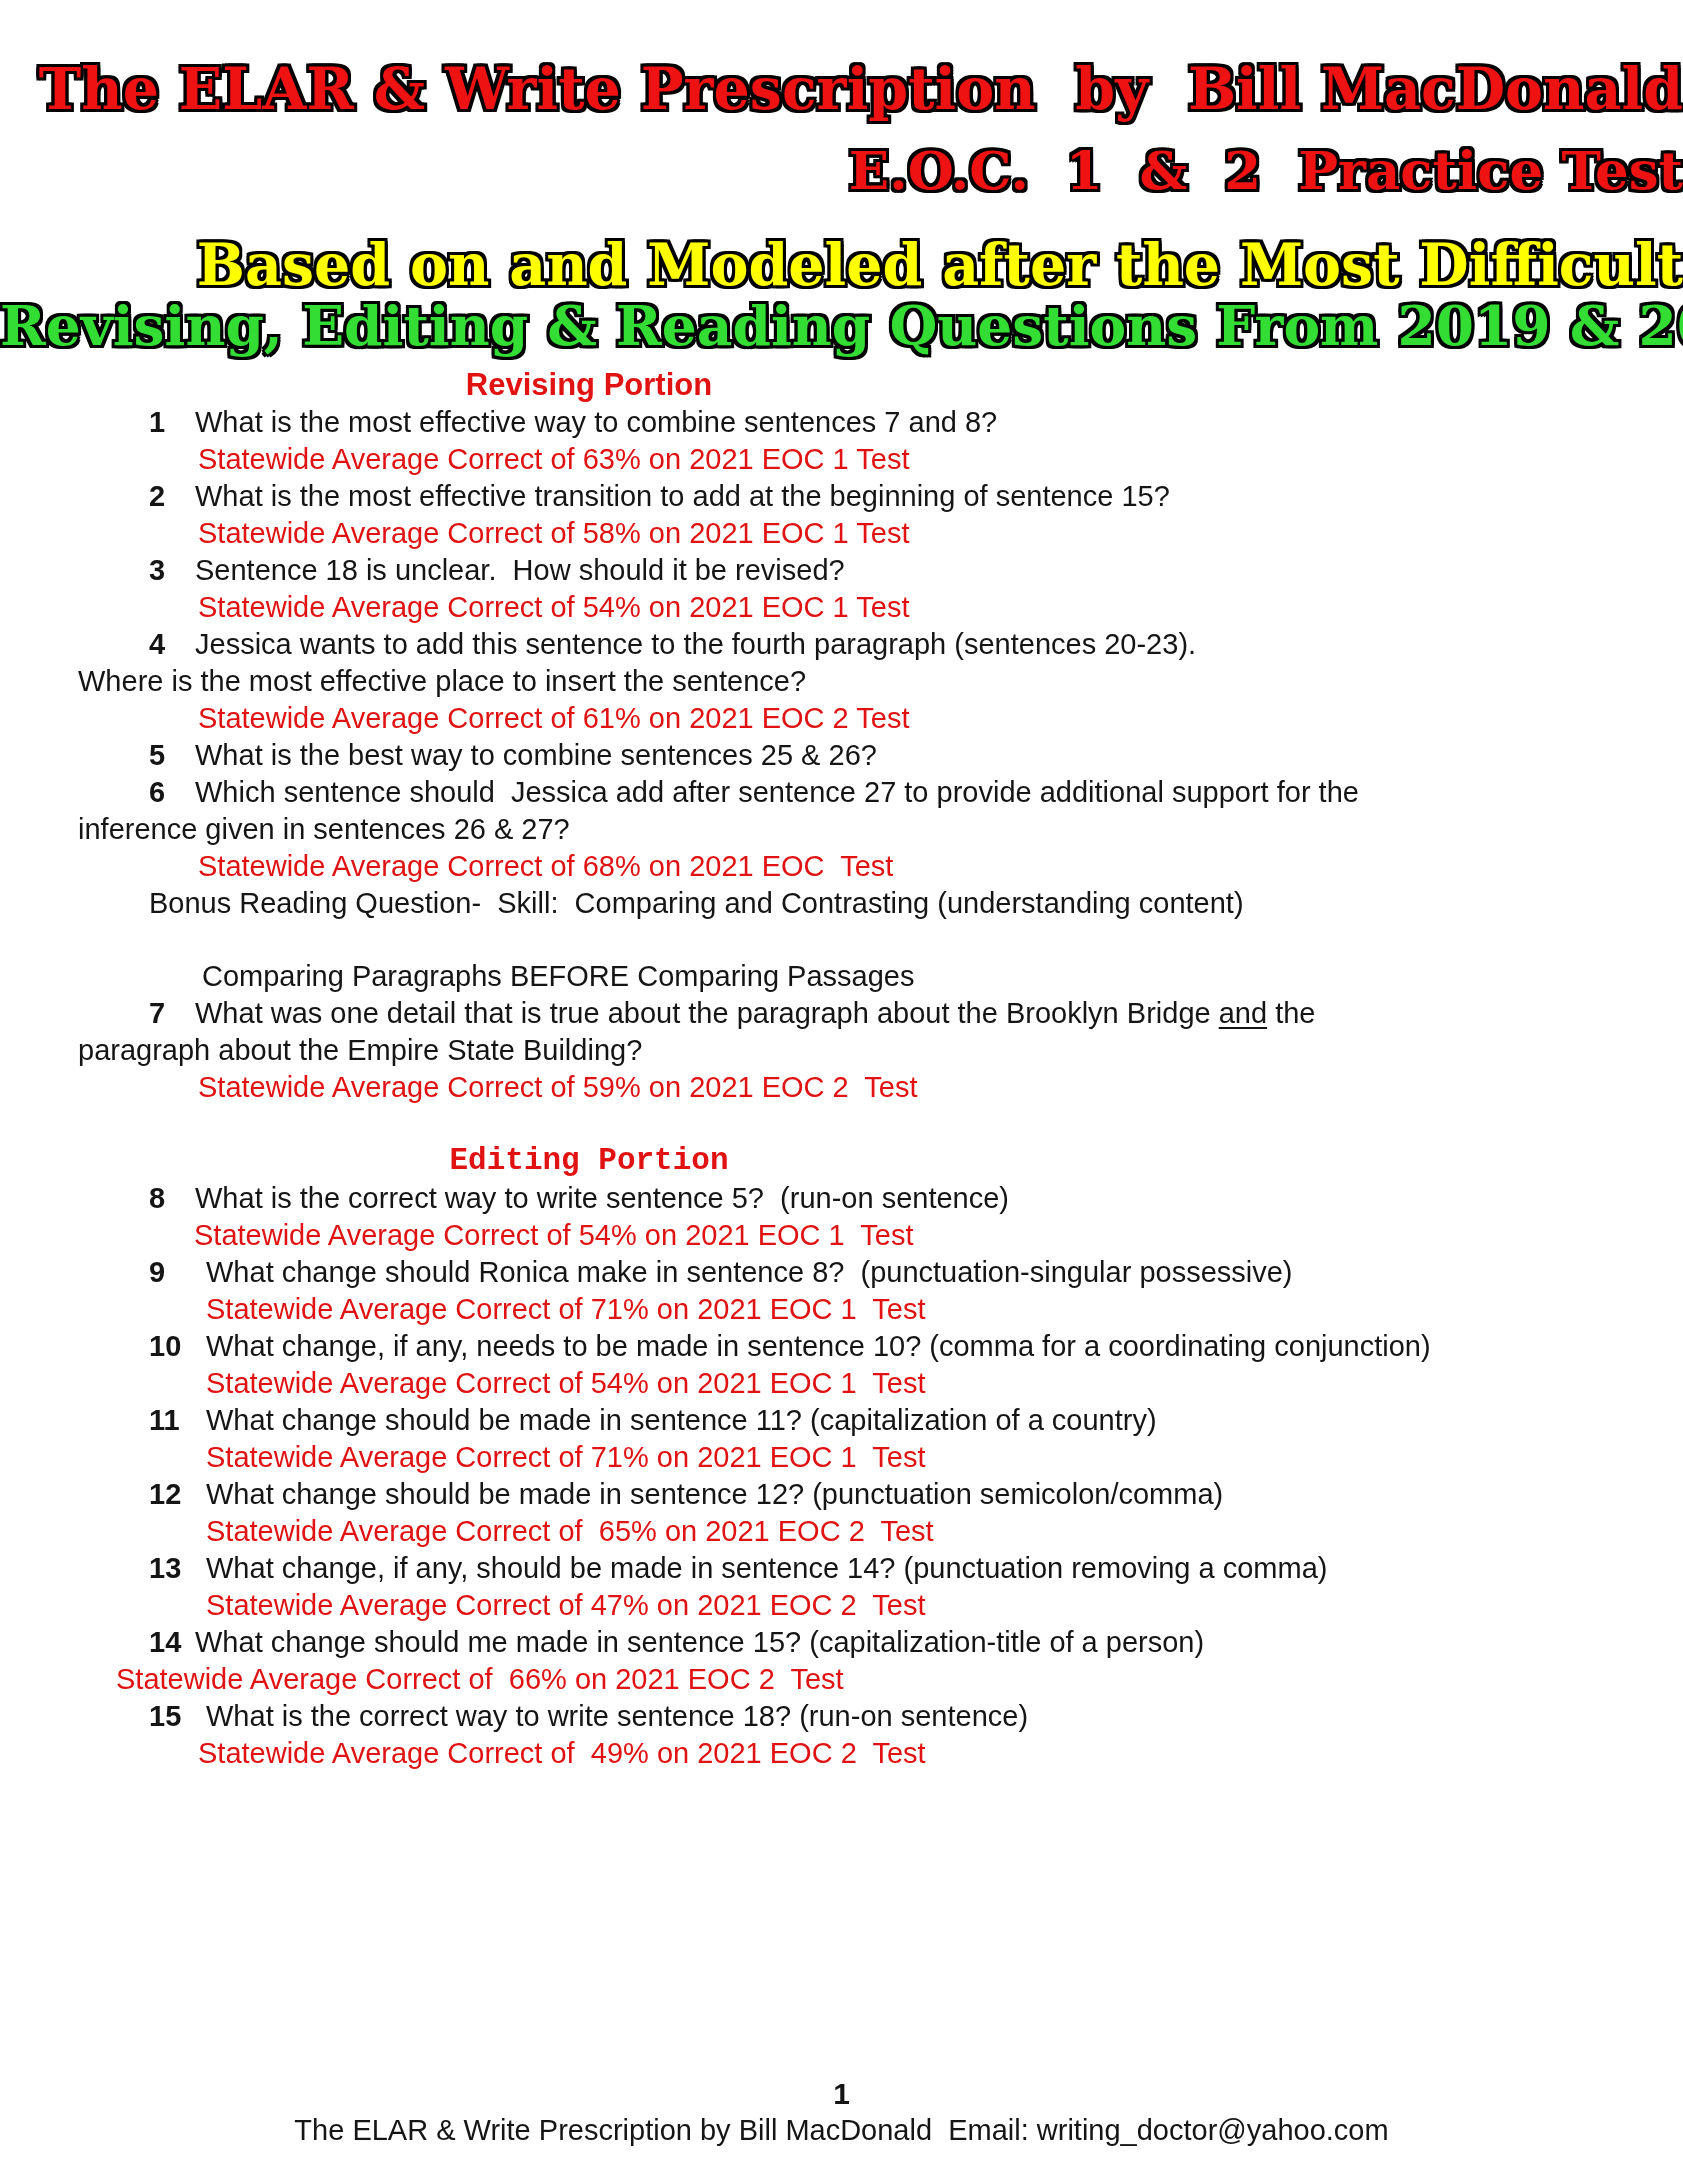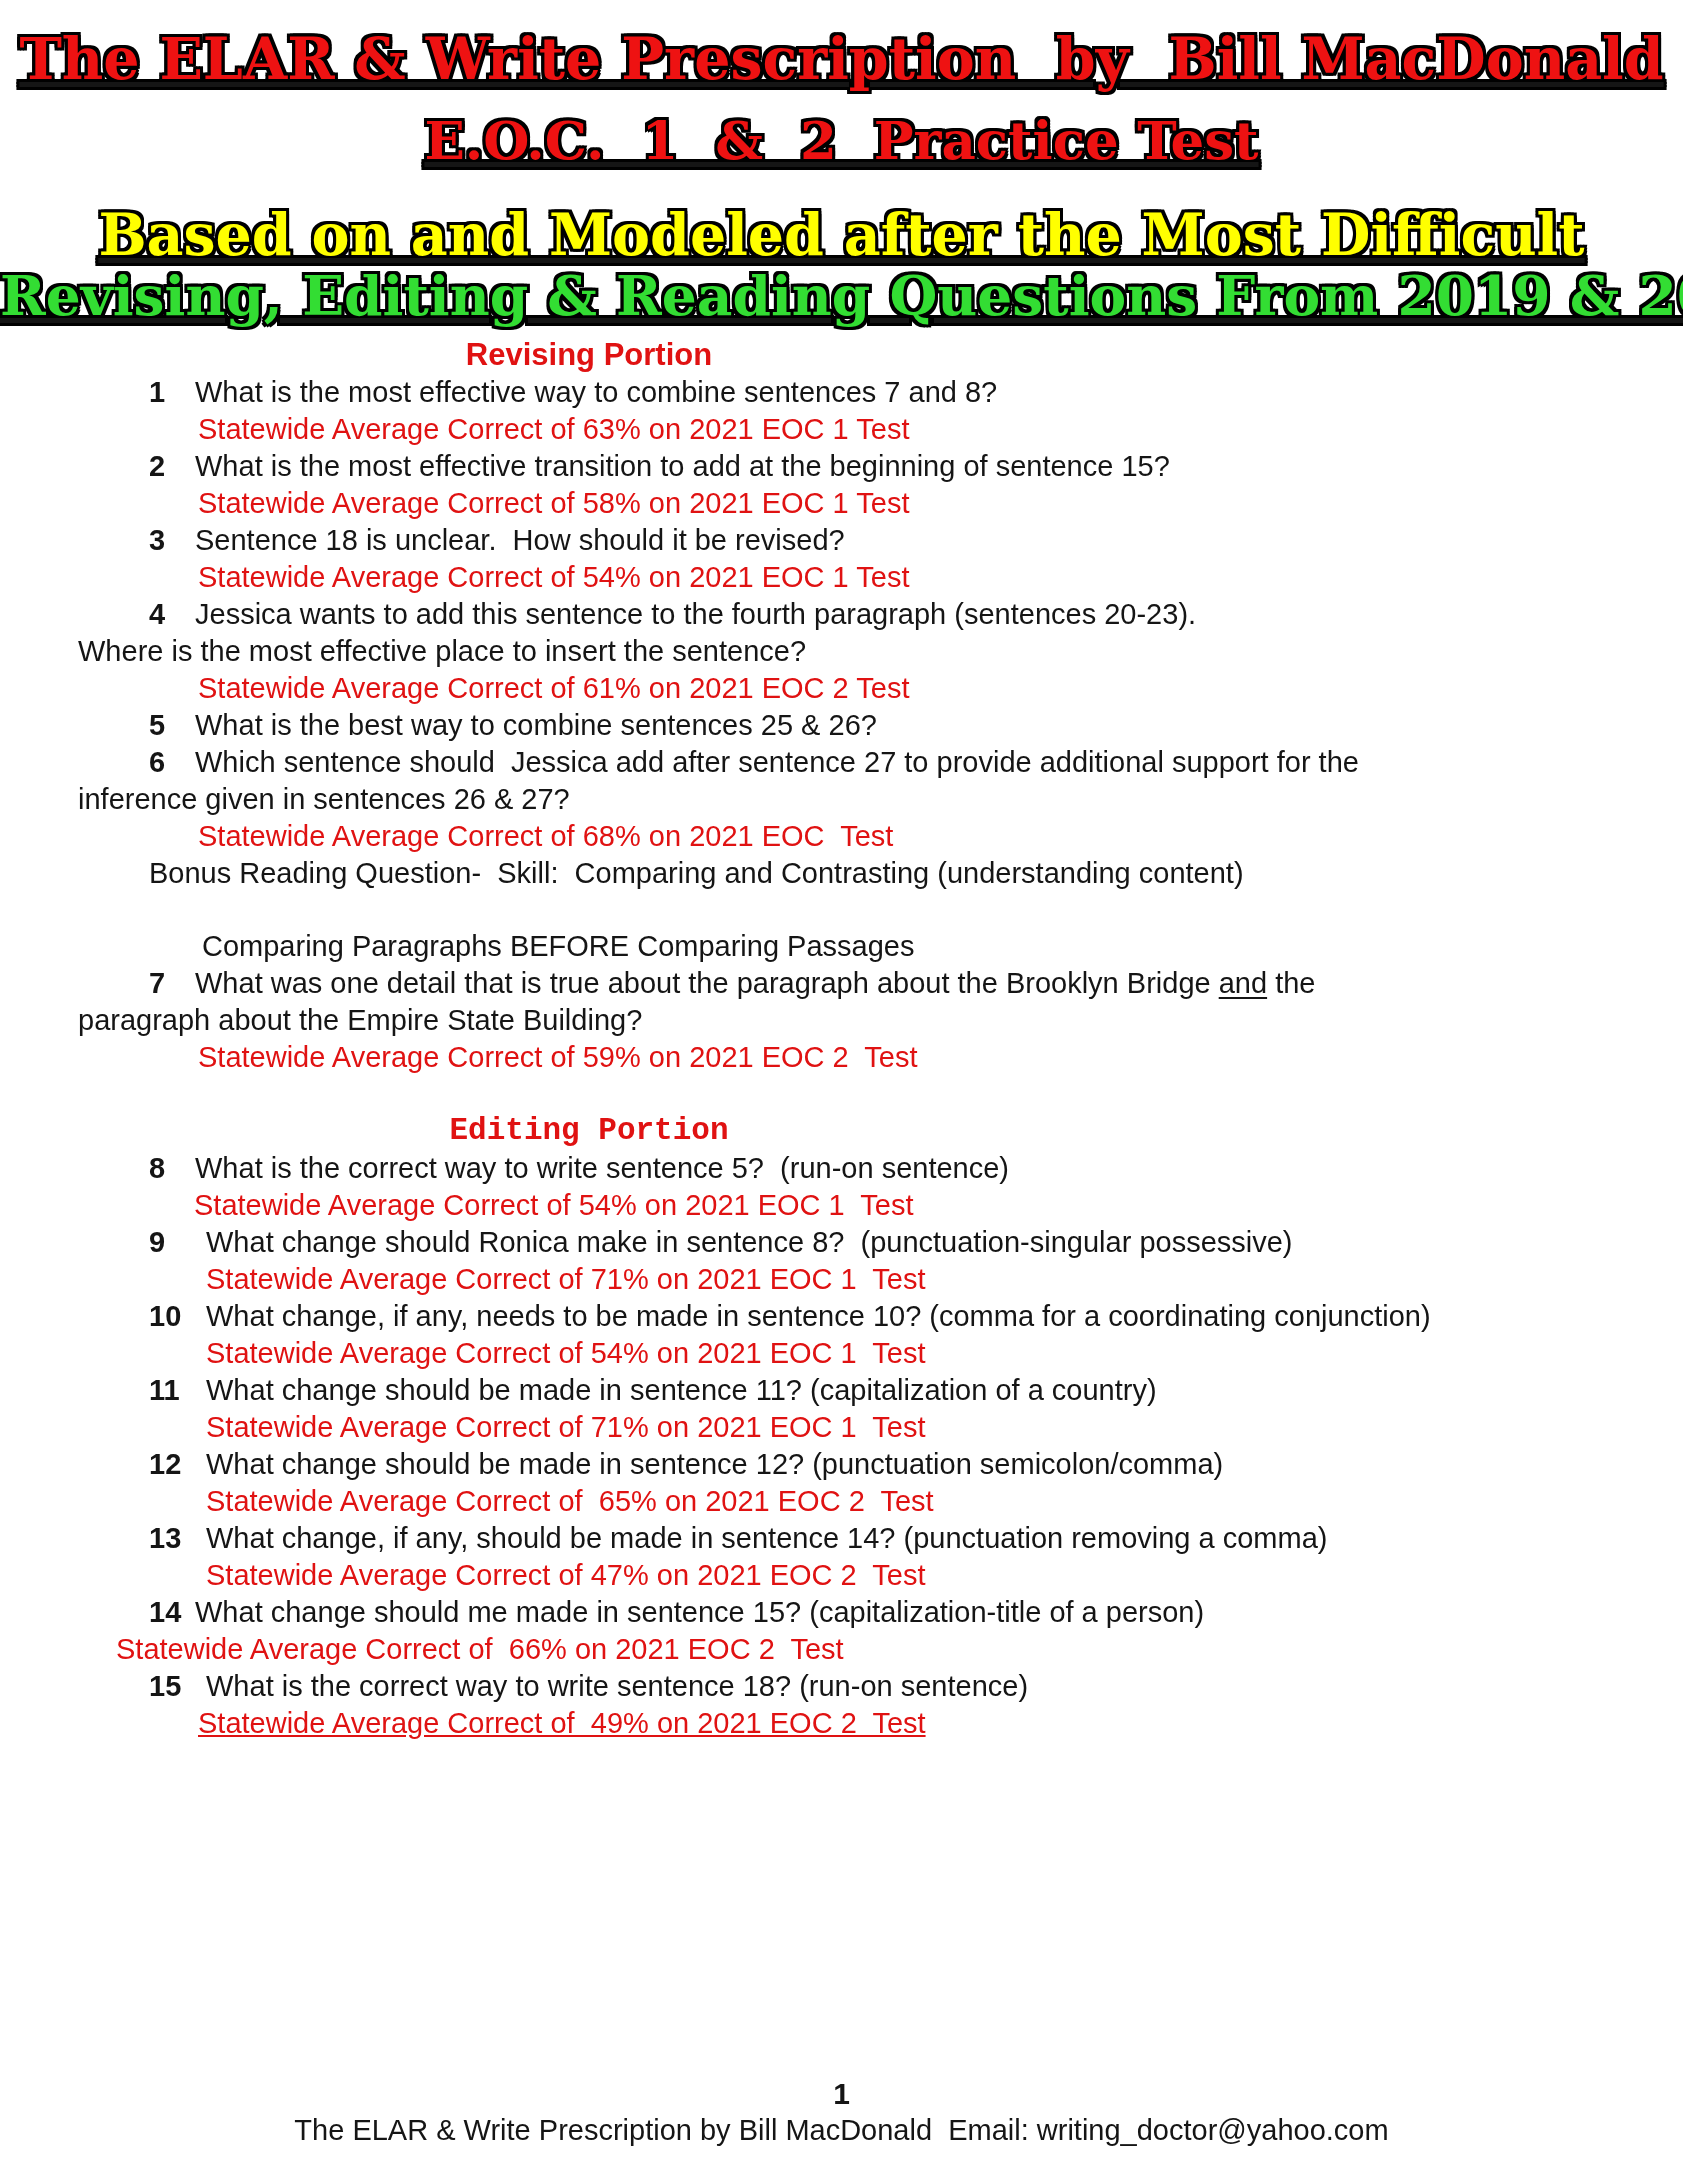--- a/index.html
+++ b/index.html
@@ -5,21 +5,21 @@
   html,body{margin:0;padding:0;background:#ffffff;}
   .page{
     position:relative;
     width:1683px;height:2178px;
     background:#ffffff;
     font-family:"Liberation Sans",sans-serif;
     color:#151515;
     overflow:hidden;
   }
   
-  .hdr{padding-top:16px;text-align:center;text-decoration:underline;}
+  .hdr{padding-top:46px;text-align:right;}
   .fancy{
     font-family:"DejaVu Serif",serif;
     font-weight:bold;
     white-space:pre;
     text-shadow:
       -3px -3px 0 #000, 3px -3px 0 #000, -3px 3px 0 #000, 3px 3px 0 #000,
       -3px 0 0 #000, 3px 0 0 #000, 0 -3px 0 #000, 0 3px 0 #000,
       -2px -2px 0 #000, 2px -2px 0 #000, -2px 2px 0 #000, 2px 2px 0 #000;
   }
   .title1{font-size:57px;line-height:85px;color:var(--title_red);}
@@ -112,21 +112,21 @@
     <div class="qline"><span class="num" style="width:57px;">12</span><span>What change should be made in sentence 12? (punctuation semicolon/comma)</span></div>
     <div class="stat" style="padding-left:206px;">Statewide Average Correct of  65% on 2021 EOC 2  Test</div>
 
     <div class="qline"><span class="num" style="width:57px;">13</span><span>What change, if any, should be made in sentence 14? (punctuation removing a comma)</span></div>
     <div class="stat" style="padding-left:206px;">Statewide Average Correct of 47% on 2021 EOC 2  Test</div>
 
     <div class="qline"><span class="num">14</span><span>What change should me made in sentence 15? (capitalization-title of a person)</span></div>
     <div class="stat" style="padding-left:116px;">Statewide Average Correct of  66% on 2021 EOC 2  Test</div>
 
     <div class="qline"><span class="num" style="width:57px;">15</span><span>What is the correct way to write sentence 18? (run-on sentence)</span></div>
-    <div class="stat" style="text-decoration:underline;">Statewide Average Correct of  49% on 2021 EOC 2  Test</div>
+    <div class="stat" style="">Statewide Average Correct of  49% on 2021 EOC 2  Test</div>
   </section>
 
   <div class="footer">
     <div class="pagenum">1</div>
     <div class="footline">The ELAR &amp; Write Prescription by Bill MacDonald  Email: writing_doctor@yahoo.com</div>
   </div>
 
 </div>
 
 

